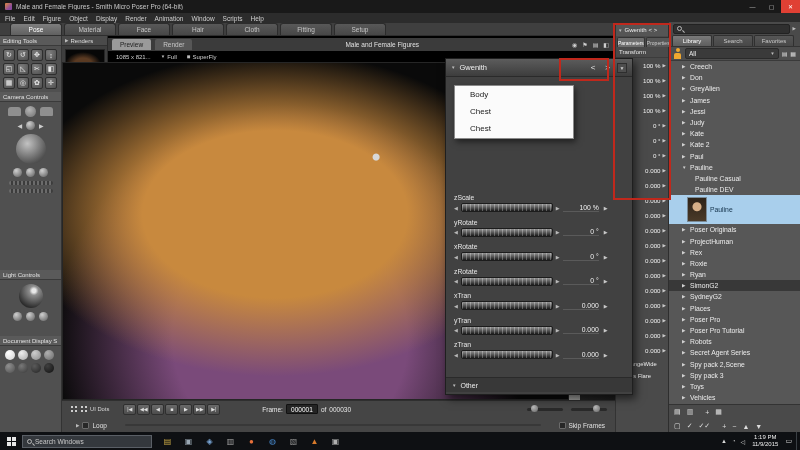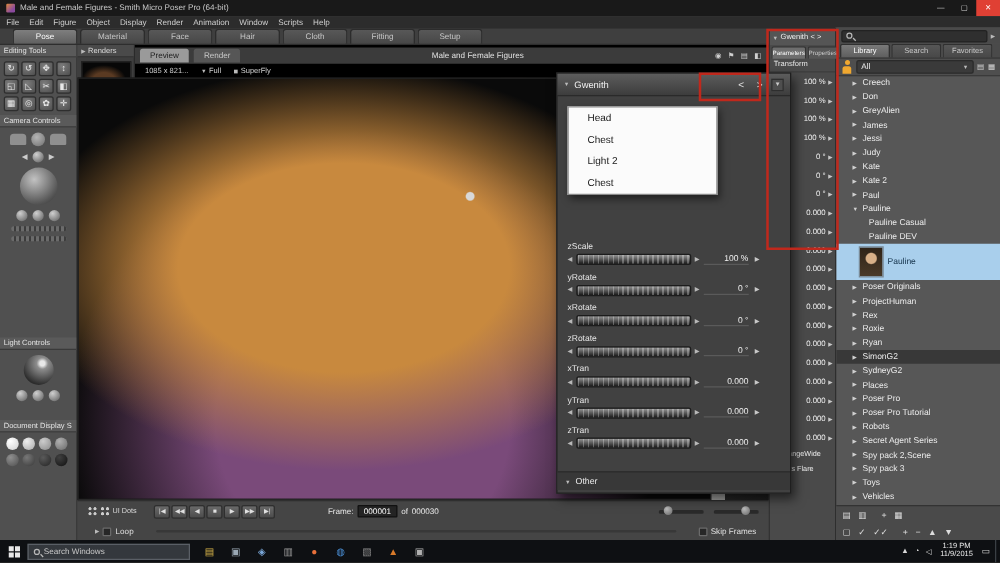--- a/index.html
+++ b/index.html
@@ -574,23 +574,22 @@
   <div class="fpanel">
     <div class="fp-head">
       <span class="tri-s">▼</span>
       <span class="fp-title">Gwenith</span>
       <span class="fp-nav">&lt;</span>
       <span class="fp-nav">&gt;</span>
       <span class="fp-menu">▼</span>
     </div>
     <div class="dropdown">
 
-        <div class="dd-item">Head</div>
+    <div class="dd-item">Body</div>
         <div class="dd-item">Chest</div>
-        <div class="dd-item">Light 2</div>
         <div class="dd-item">Chest</div>
       </div>
     <div class="dials">
 
         <div class="drow">
           <div class="dlabel">zScale</div>
           <div class="dline">
             <span class="dcap">◀</span>
             <span class="dial"></span>
             <span class="dcap">▶</span>

